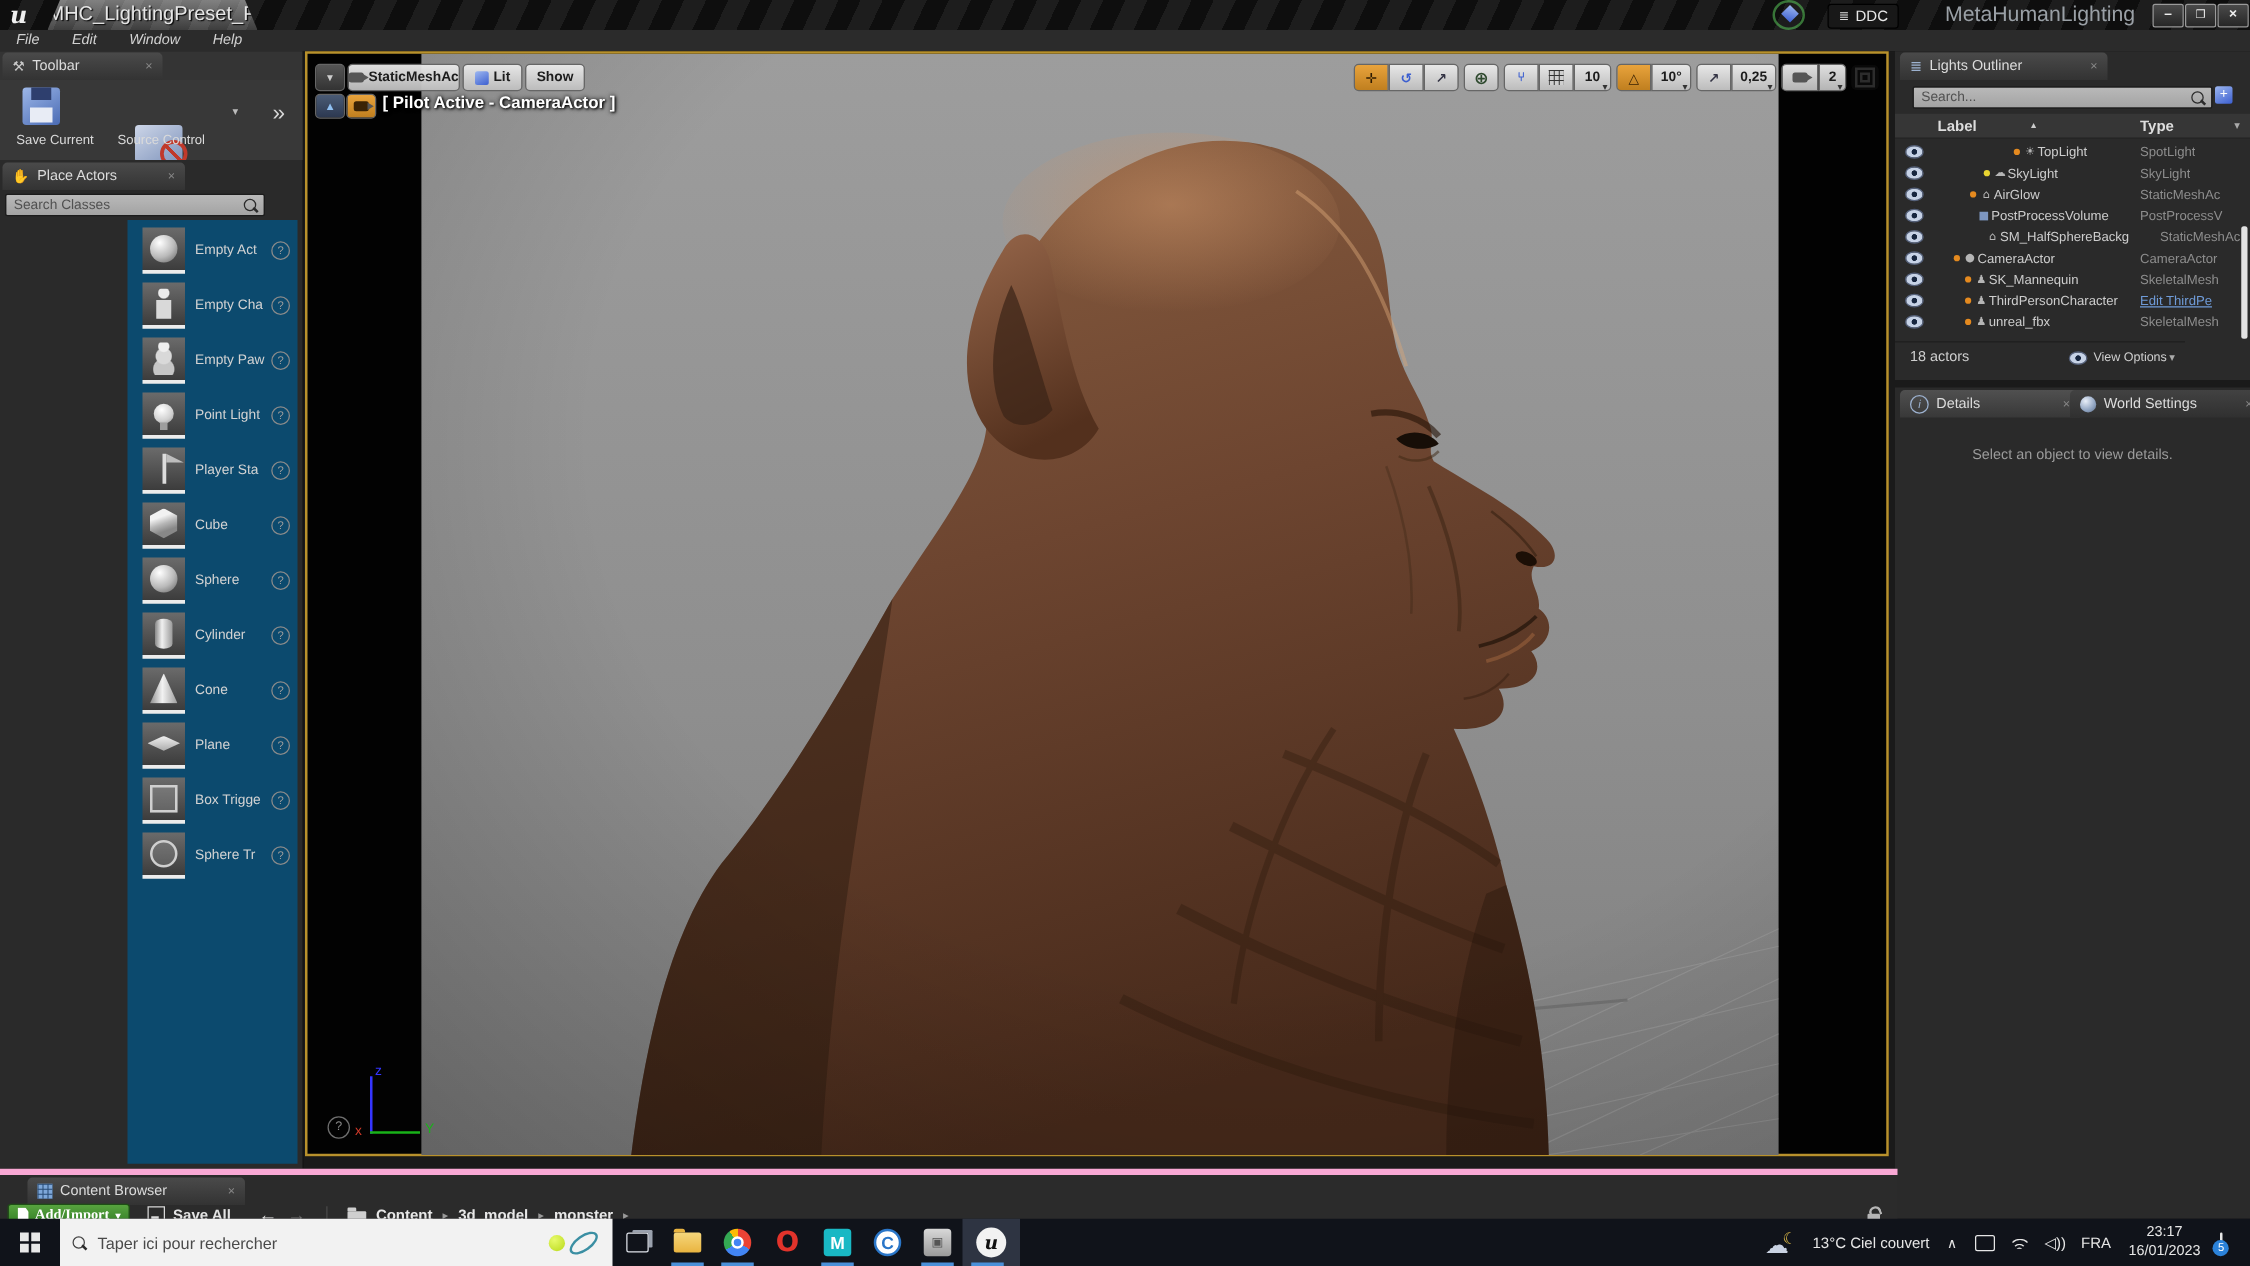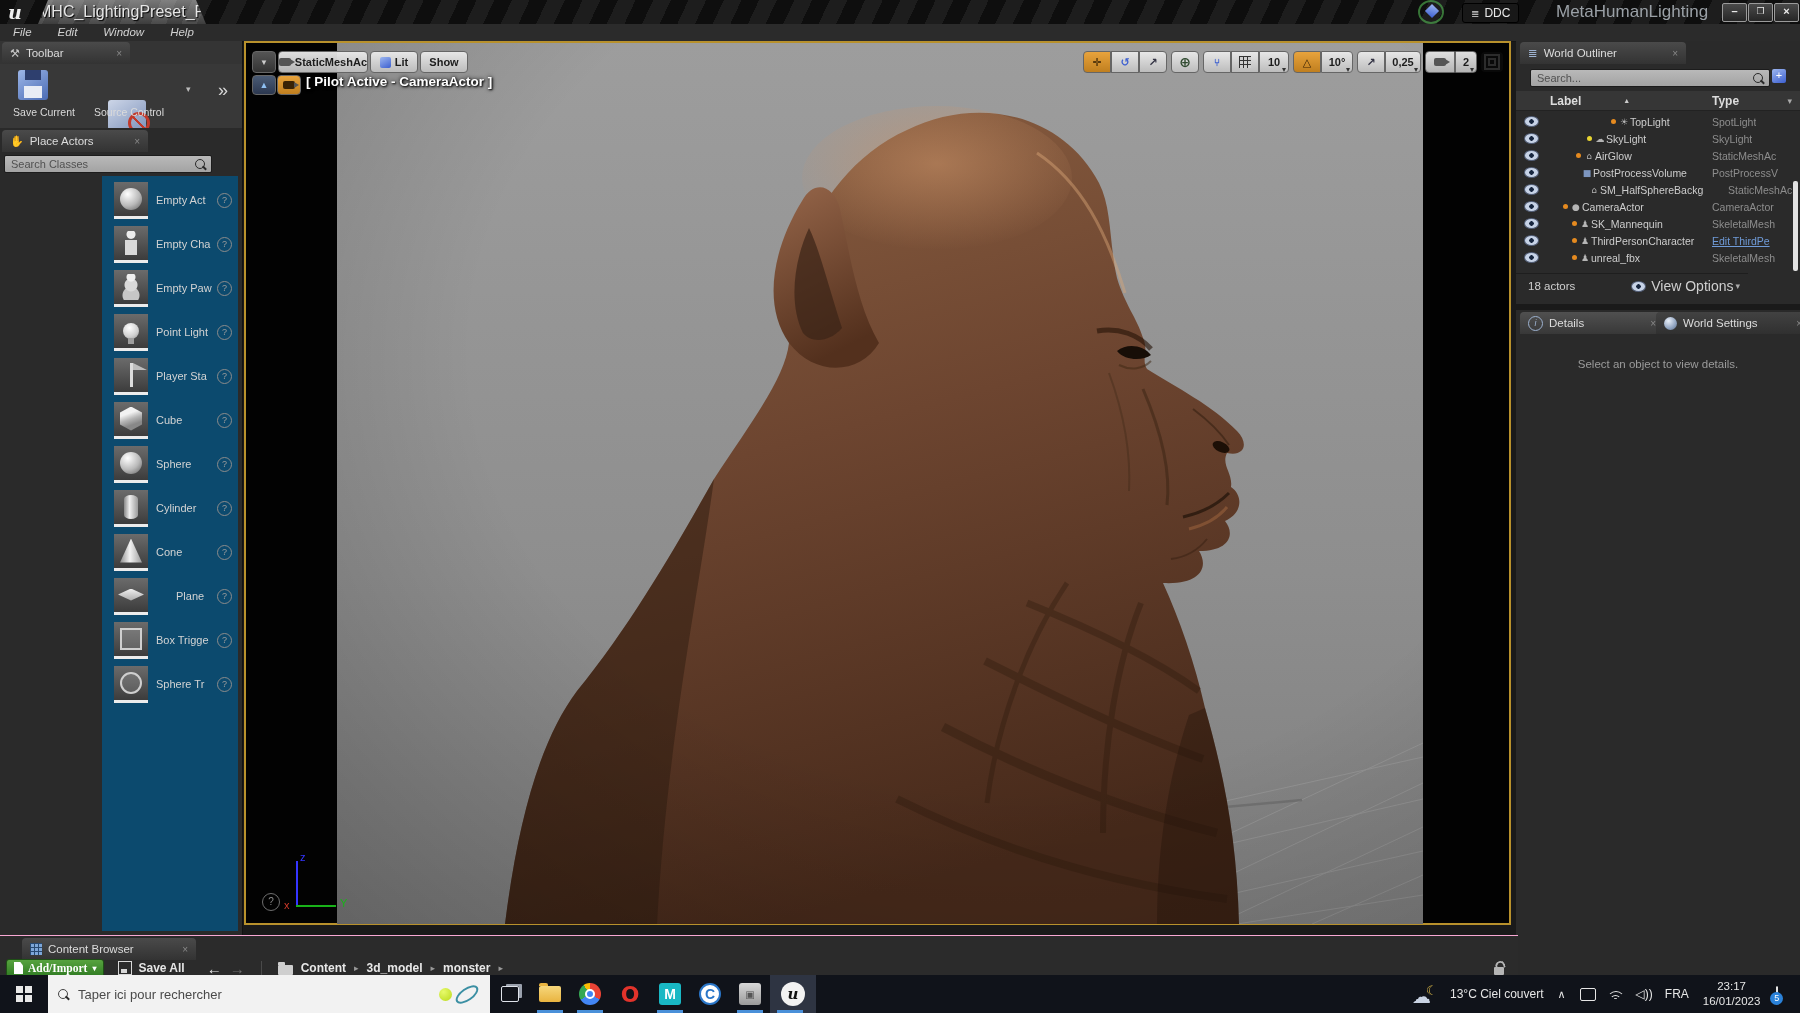--- a/index.html
+++ b/index.html
@@ -112,21 +112,21 @@
   .oglyph{color:#b5b5b5;font-size:9px;width:12px;text-align:center;flex:none;
     font-family:"DejaVu Sans",sans-serif;}
   .olabel{color:#cdcdcd;white-space:nowrap;}
   .otype{position:absolute;left:196px;color:#8d8d8d;white-space:nowrap;max-width:86px;overflow:hidden;}
   .olink{color:#6f9bd8;text-decoration:underline;}
   #details{left:1516px;top:310px;width:284px;height:665px;background:#2a2a2a;}
   .info-i{width:13px;height:13px;border:1px solid #9db2d0;border-radius:50%;color:#9db2d0;
     font-size:9px;font-style:italic;text-align:center;line-height:13px;}
   .globe{width:13px;height:13px;border-radius:50%;background:radial-gradient(circle at 35% 30%,#e8eef8,#8fa3c0 60%,#5a6a85);}
   
-  #cbrowser{left:0;top:935px;width:1518px;height:40px;background:#2b2b2b;border-top:1px solid #f9a8d4;}
+  #cbrowser{left:0;top:935px;width:1518px;height:40px;background:#2b2b2b;border-top:5px solid #f9a8d4;}
   #addimport{background:linear-gradient(#57a33f,#2f7a22);border:1px solid #1e4f15;border-radius:3px;
     color:#fff;font-weight:bold;font-size:11.5px;height:17px;display:flex;align-items:center;gap:5px;padding:0 7px;}
   .fileic{width:9px;height:12px;background:#fff;clip-path:polygon(0 0,70% 0,100% 30%,100% 100%,0 100%);}
   .floppy-sm{width:12px;height:12px;border:1.5px solid #d8d8d8;position:relative;background:transparent;}
   .floppy-sm::after{content:"";position:absolute;left:2px;bottom:1px;width:6px;height:4px;background:#d8d8d8;}
   .folder{width:15px;height:10px;background:#cfcfcf;border-radius:1px;position:relative;margin-top:3px;}
   .folder::before{content:"";position:absolute;top:-3px;left:0;width:7px;height:3px;background:#cfcfcf;border-radius:1px 1px 0 0;}
   .crumb{font-weight:bold;font-size:12px;color:#e8e8e8;}
   .crumb-sep{color:#999;font-size:9px;padding:0 8px;}
   .lock{width:10px;height:8px;background:#b5b5b5;border-radius:1px;position:relative;margin-top:6px;}
@@ -274,21 +274,21 @@
           <span class="pa-label">Cylinder</span>
           <span class="qmark">?</span>
         </div>
       <div class="pa-row" style="top:354px;">
           <span class="thumb">
             <span class="sh-cone"></span>
           </span>
           <span class="pa-label">Cone</span>
           <span class="qmark">?</span>
         </div>
-      <div class="pa-row" style="top:398px;gap:20px;">
+      <div class="pa-row" style="top:398px;">
           <span class="thumb">
             <span class="sh-plane"></span>
           </span>
           <span class="pa-label">Plane</span>
           <span class="qmark">?</span>
         </div>
       <div class="pa-row" style="top:442px;">
           <span class="thumb">
             <span class="sh-boxtr"></span>
           </span>
@@ -458,21 +458,21 @@
       <div class="gz" style="left:50px;top:862px;width:40px;height:2px;background:#19b219;"></div>
       <div class="abs" style="left:94px;top:854px;color:#19b219;font-size:11px;">Y</div>
       <div class="abs" style="left:38px;top:856px;color:#d03a2a;font-size:11px;">x</div>
     </div>
     <div class="abs" style="left:16px;top:850px;width:16px;height:16px;border:1.5px solid #6e6e6e;border-radius:50%;color:#8a8a8a;font-size:10px;text-align:center;line-height:16px;">?</div>
   </div>
 
   <div id="outliner" class="abs">
     <div class="tab abs" style="left:4px;top:1px;width:150px;">
       <span style="color:#9db2d0;">≣</span>
-      <span>World Outliner</span>
+      <span>Lights Outliner</span>
       <span class="x">×</span>
     </div>
     <div class="searchbox abs" style="left:14px;top:28px;width:226px;">
       <span>Search...</span>
       <span class="mag" style="margin-left:auto;"></span>
     </div>
     <div class="abs" style="left:256px;top:28px;width:14px;height:14px;background:linear-gradient(150deg,#9db7f0,#3c5fd0);border-radius:2px;color:#fff;font-size:11px;text-align:center;line-height:13px;">+</div>
 
     <div class="abs flex" style="left:0;top:50px;width:284px;height:19px;background:#363636;border-bottom:1px solid #222;">
       <span style="margin-left:34px;font-weight:bold;color:#ddd;">Label</span>
@@ -549,21 +549,21 @@
         <span class="odot"></span>
         <span class="oglyph">♟</span>
       <span class="olabel">unreal_fbx</span>
         <span class="otype">SkeletalMesh</span>
     </div>
     <div class="abs" style="left:277px;top:140px;width:5px;height:90px;background:#e2e2e2;border-radius:2px;"></div>
 
     <div class="abs flex" style="left:0;top:232px;width:232px;height:24px;border-top:1px solid #1e1e1e;">
       <span style="margin-left:12px;font-size:11.5px;color:#cfcfcf;">18 actors</span>
       <span class="eye" style="margin-left:auto;"></span>
-      <span style="margin:0 2px 0 5px;font-size:14px;color:#cfcfcf;">View Options</span>
+      <span style="margin:0 2px 0 5px;font-size:10px;color:#cfcfcf;">View Options</span>
       <span style="margin-right:8px;font-size:9px;color:#aaa;">▾</span>
     </div>
   </div>
 
   <div id="details" class="abs">
     <div class="tab abs" style="left:4px;top:2px;width:128px;background:linear-gradient(#505050,#383838);">
       <span class="info-i">i</span>
       <span>Details</span>
       <span class="x">×</span>
     </div>

